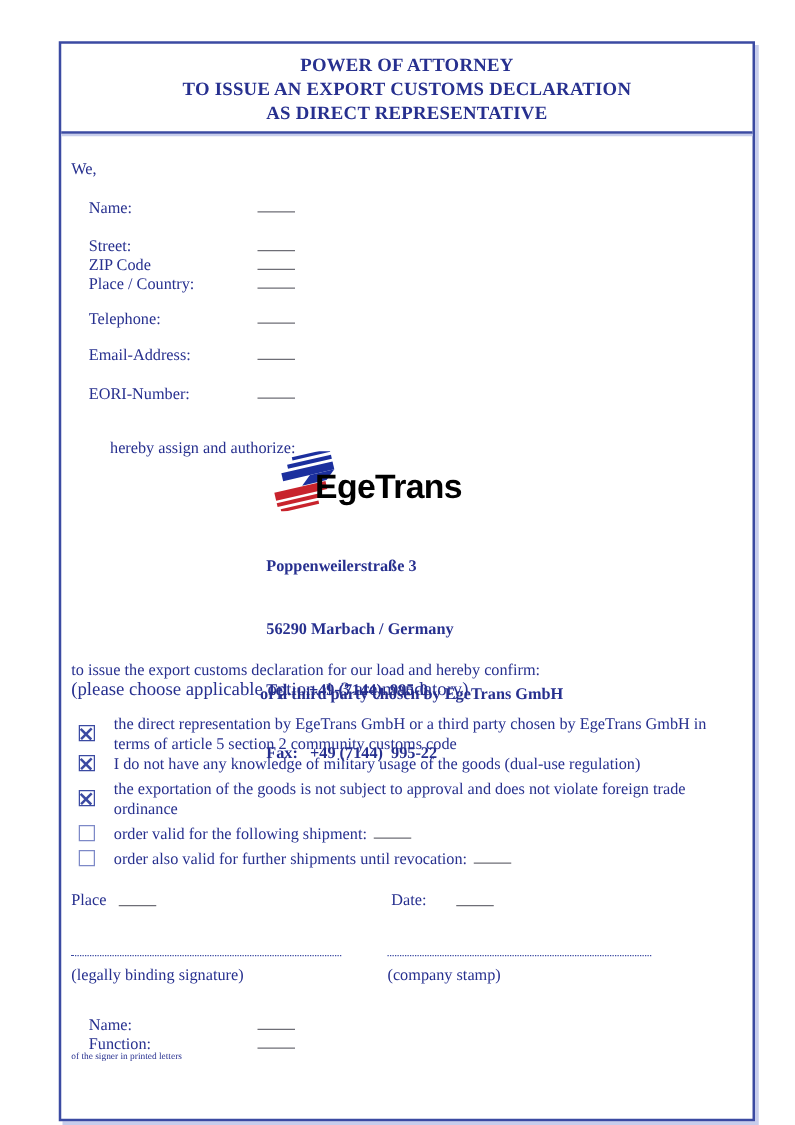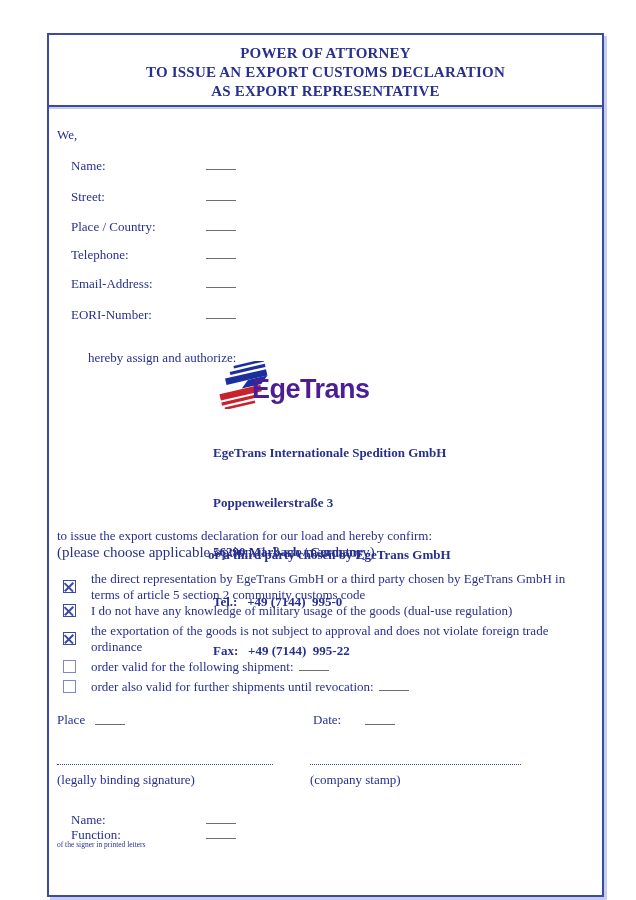--- a/index.html
+++ b/index.html
@@ -12,21 +12,21 @@
     text-align:center; padding-top:9px; }
   .hdr div { font-weight:bold; font-size:15px; line-height:19px; letter-spacing:0.2px; }
   .abs { position:absolute; }
   .txt { font-size:13px; }
   .frow { position:absolute; left:8px; font-size:13px; white-space:nowrap; }
   .flabel { display:inline-block; width:135px;margin-left:14px; }
   .fline { display:inline-block; width:30px; height:13px;
     border-bottom:1.8px solid #6e6e76; }
   .logo-mark { position:absolute; left:0; top:0; }
   .logo-word { position:absolute; left:37px; top:13px; font-family:"Liberation Sans","DejaVu Sans",sans-serif;
-    font-weight:bold; font-size:27px; color:#4c1d95; letter-spacing:-0.5px; }
+    font-weight:bold; font-size:27px; color:#000000; letter-spacing:-0.5px; }
   .addr { position:absolute; left:164px; top:377px; font-weight:bold; font-size:13px;
     line-height:16.5px; white-space:pre; }
   .bold13 { font-weight:bold; font-size:13px;margin-top:48px; }
   .note { font-size:15px; }
   .opt { position:absolute; left:14px; display:flex; align-items:center; }
   .opt-text { margin-left:15px; width:492px; font-size:13px; line-height:15.5px; }
   .cb { position:relative; width:13px; height:13px; flex:0 0 13px;
     border:1.6px solid #3b4aa2; background:#fff; }
   .cb.unchecked { border:1.4px solid #7d89c7; }
   .cb.checked::before, .cb.checked::after { content:""; position:absolute;
@@ -39,31 +39,34 @@
   .tiny { font-size:7.5px; }
 </style>
 </head>
 <body>
 
 <div class="page">
 
   <div class="hdr">
     <div>POWER OF ATTORNEY</div>
     <div>TO ISSUE AN EXPORT CUSTOMS DECLARATION</div>
-    <div>AS EXPORT REPRESENTATIVE</div>
+    <div>AS DIRECT REPRESENTATIVE</div>
   </div>
 
   <div class="abs txt" style="left:8px; top:92px;">We,</div>
 
   <div class="frow" style="top:122px;">
     <span class="flabel">Name:</span><span class="fline"></span>
   </div>
 
   <div class="frow" style="top:153px;">
     <span class="flabel">Street:</span><span class="fline"></span>
+  </div>
+  <div class="frow" style="top:168px;">
+    <span class="flabel">ZIP Code</span><span class="fline"></span>
   </div>
   <div class="frow" style="top:183px;">
     <span class="flabel">Place / Country:</span><span class="fline"></span>
   </div>
 
   <div class="frow" style="top:211px;">
     <span class="flabel">Telephone:</span><span class="fline"></span>
   </div>
   <div class="frow" style="top:240px;">
     <span class="flabel">Email-Address:</span><span class="fline"></span>
@@ -84,21 +87,20 @@
         <polygon points="4,21 24,21 16,28 -4,28" fill="#c8232c" opacity="0"></polygon>
         <rect x="3" y="27.5" width="42" height="6.5" fill="#c8232c"></rect>
         <rect x="3" y="36" width="36" height="3.2" fill="#c8232c"></rect>
         <rect x="5" y="41.5" width="31" height="2.6" fill="#c8232c"></rect>
       </g>
     </svg>
     <span class="logo-word">EgeTrans</span>
   </div>
 
   <div class="addr">
-    <div>EgeTrans Internationale Spedition GmbH</div>
     <div>Poppenweilerstraße 3</div>
     <div>56290 Marbach / Germany</div>
     <div>Tel.:   +49 (7144)  995-0</div>
     <div>Fax:   +49 (7144)  995-22</div>
   </div>
 
   <div class="abs bold13" style="left:159px; top:464px;">or a third party chosen by EgeTrans GmbH</div>
 
   <div class="abs txt" style="left:8px; top:493px;">to issue the export customs declaration for our load and hereby confirm:</div>
   <div class="abs note" style="left:8px; top:509px;">(please choose applicable option. 1-3 are mandatory)</div>

